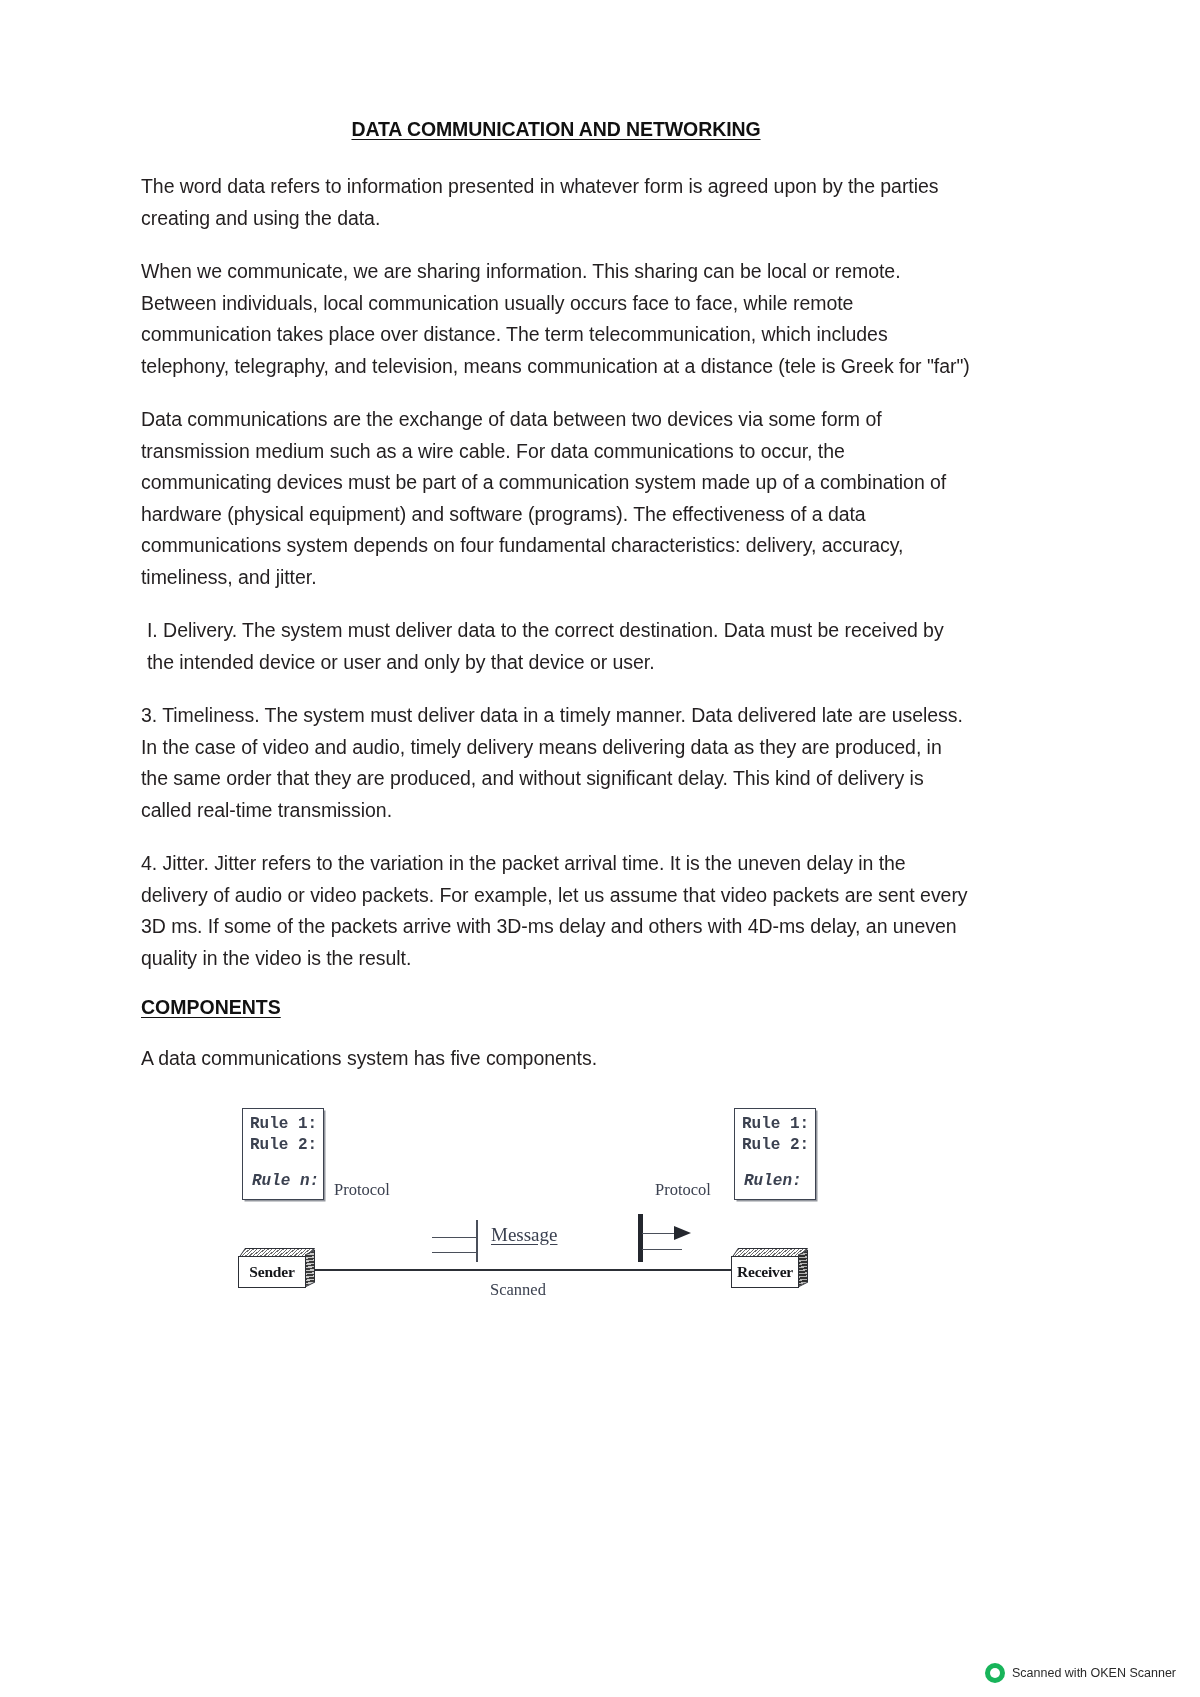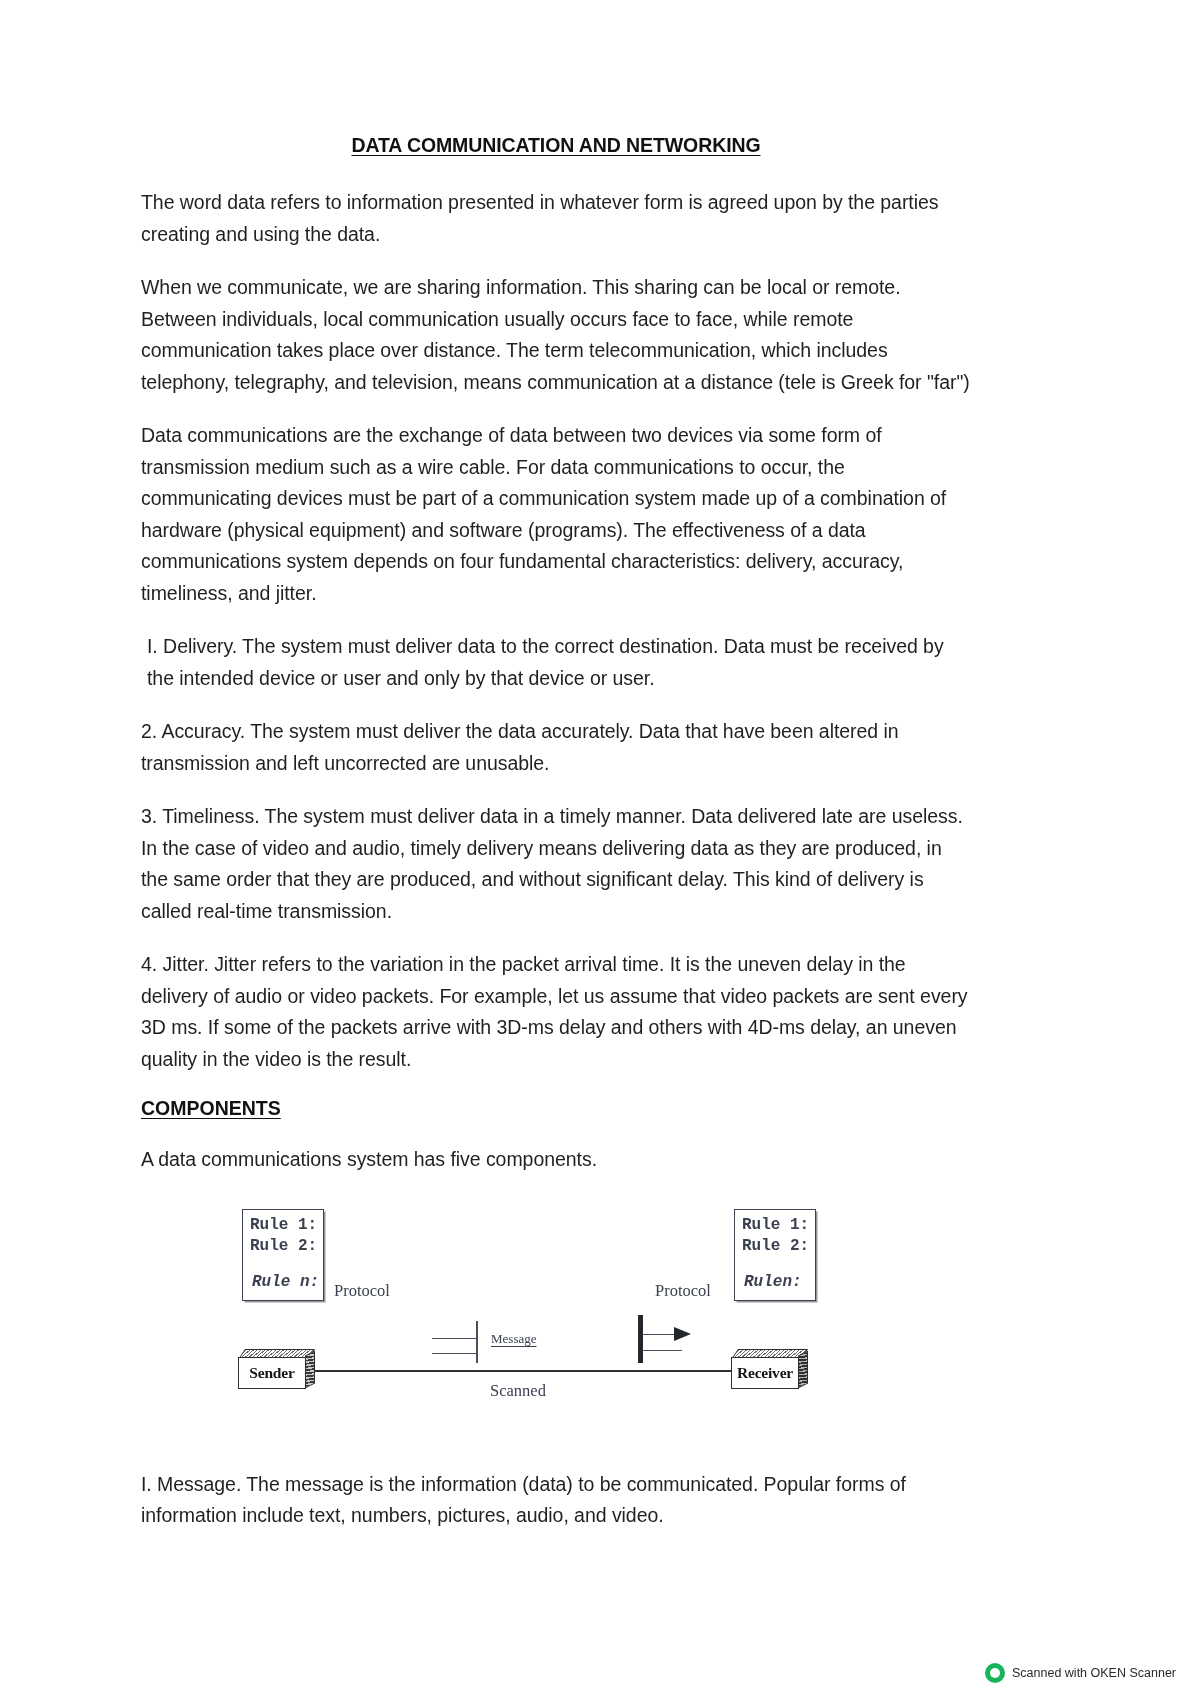--- a/index.html
+++ b/index.html
@@ -26,21 +26,21 @@
     top: 118px;
     width: 830px;
   }
   .doc-title {
     text-align: center;
     font-size: 19.5px;
     font-weight: bold;
     letter-spacing: -0.1px;
     text-decoration: underline;
     text-underline-offset: 3px;
-    margin: 16px 0 30px 0;
+    margin: 0 0 30px 0;
     color: #111111;
   }
   .para {
     font-size: 19.5px;
     line-height: 31.5px;
     margin: 0 0 22px 0;
     color: #231f20;
     text-align: left;
     letter-spacing: -0.05px;
   }
@@ -180,21 +180,21 @@
     text-align: center;
     font-size: 16.5px;
     color: #3b4150;
   }
   .medium-label span { position: relative; left: -11px; }
 
   .msg-label {
     position: absolute;
     left: 257px;
     bottom: 62px;
-    font-size: 13px;
+    font-size: 19px;
     color: #3b4150;
     text-decoration: underline;
     text-underline-offset: 3px;
   }
 
   .packet-left {
     position: absolute;
     left: 198px;
     bottom: 46px;
     width: 46px;
@@ -306,21 +306,20 @@
     <div class="doc-title">DATA COMMUNICATION AND NETWORKING</div>
 
     <p class="para">The word data refers to information presented in whatever form is agreed upon by the parties creating and using the data.</p>
 
     <p class="para">When we communicate, we are sharing information. This sharing can be local or remote. Between individuals, local communication usually occurs face to face, while remote communication takes place over distance. The term telecommunication, which includes telephony, telegraphy, and television, means communication at a distance (tele is Greek for "far")</p>
 
     <p class="para">Data communications are the exchange of data between two devices via some form of transmission medium such as a wire cable. For data communications to occur, the communicating devices must be part of a communication system made up of a combination of hardware (physical equipment) and software (programs). The effectiveness of a data communications system depends on four fundamental characteristics: delivery, accuracy, timeliness, and jitter.</p>
 
     <p class="para indent-1">I. Delivery. The system must deliver data to the correct destination. Data must be received by the intended device or user and only by that device or user.</p>
 
-    <p class="para">2. Accuracy. The system must deliver the data accurately. Data that have been altered in transmission and left uncorrected are unusable.</p>
 
     <p class="para">3. Timeliness. The system must deliver data in a timely manner. Data delivered late are useless. In the case of video and audio, timely delivery means delivering data as they are produced, in the same order that they are produced, and without significant delay. This kind of delivery is called real-time transmission.</p>
 
     <p class="para">4. Jitter. Jitter refers to the variation in the packet arrival time. It is the uneven delay in the delivery of audio or video packets. For example, let us assume that video packets are sent every 3D ms. If some of the packets arrive with 3D-ms delay and others with 4D-ms delay, an uneven quality in the video is the result.</p>
 
     <div class="section-head">COMPONENTS</div>
 
     <p class="para">A data communications system has five components.</p>
 
     <div class="figure">
@@ -369,21 +368,20 @@
           <div class="arrow-head"></div>
         </div>
 
         <div class="medium-label">
           <span>Scanned</span>
         </div>
 
       </div>
     </div>
 
-    <p class="para">I. Message. The message is the information (data) to be communicated. Popular forms of information include text, numbers, pictures, audio, and video.</p>
 
   </div>
 
   <div class="scanner-mark">
     <div class="scanner-logo"></div>
     <div class="scanner-text">Scanned with OKEN Scanner</div>
   </div>
 
 </div>
 

